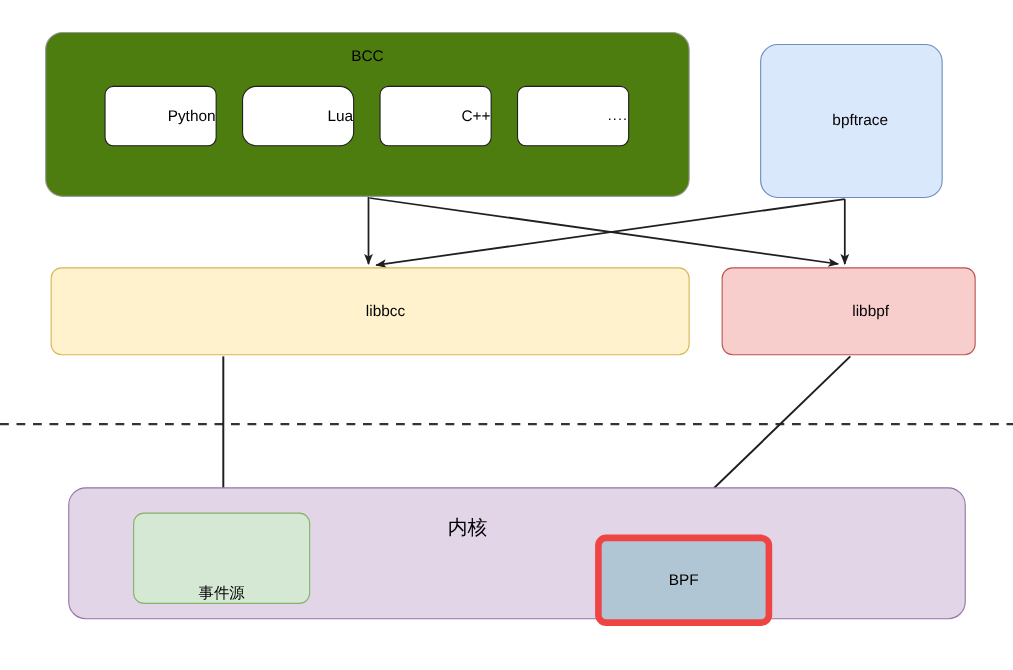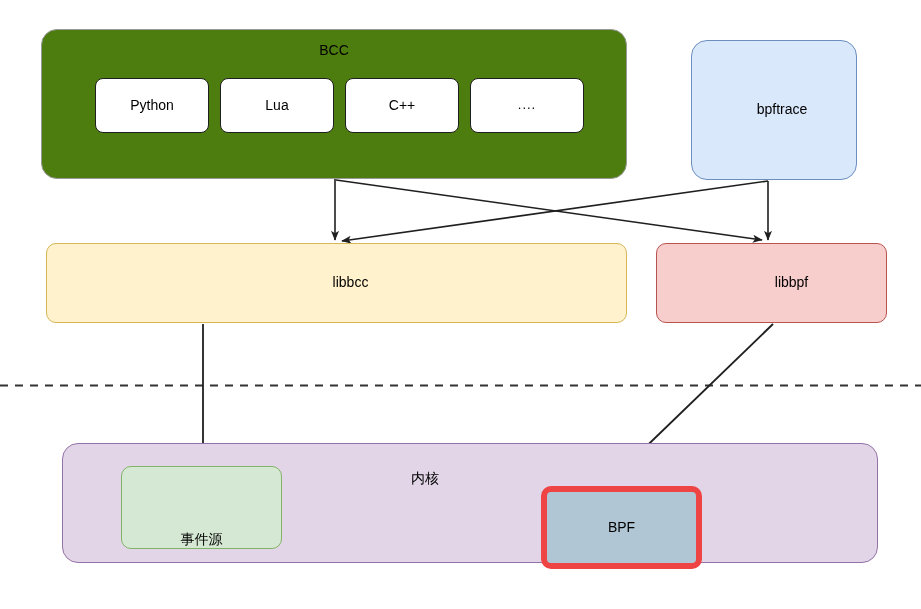--- a/index.html
+++ b/index.html
@@ -43,27 +43,28 @@
     width: 586px; height: 150px;
     background: #4d7c0f;
     border: 1px solid #999999;
     border-radius: 16px;
   }
   
   .lang-chip {
     background: #ffffff;
     border: 1px solid #1f1f1f;
     border-radius: 8px;
-    width: 114px;
+    width: 102px;
     height: 55px;
     top: 78px;
     font-size: 14px;
+    justify-content: flex-end;
   }
   #lang-python { left: 95px; }
-  #lang-lua    { left: 220px; }
+  #lang-lua    { left: 220px; border-radius: 13px; }
   #lang-cpp    { left: 345px; }
   #lang-more   { left: 470px; }
   #lang-more .node-text { font-size: 13px; letter-spacing: 1px; }
 
   
   #bpftrace {
     left: 691px; top: 40px;
     width: 166px; height: 140px;
     background: #dae8fc;
     border: 1px solid #6c8ebf;
@@ -95,21 +96,21 @@
   #kernel-group {
     left: 62px; top: 443px;
     width: 816px; height: 120px;
     background: #e1d5e7;
     border: 1px solid #9673a6;
     border-radius: 16px;
   }
   #kernel-label {
     left: 345px; top: 468px;
     width: 160px; height: 22px;
-    font-size: 14px;
+    font-size: 18px;
     z-index: 3;
   }
 
   
   #event-source {
     left: 121px; top: 466px;
     width: 161px; height: 83px;
     background: #d5e8d4;
     border: 1px solid #82b366;
     border-radius: 10px;

